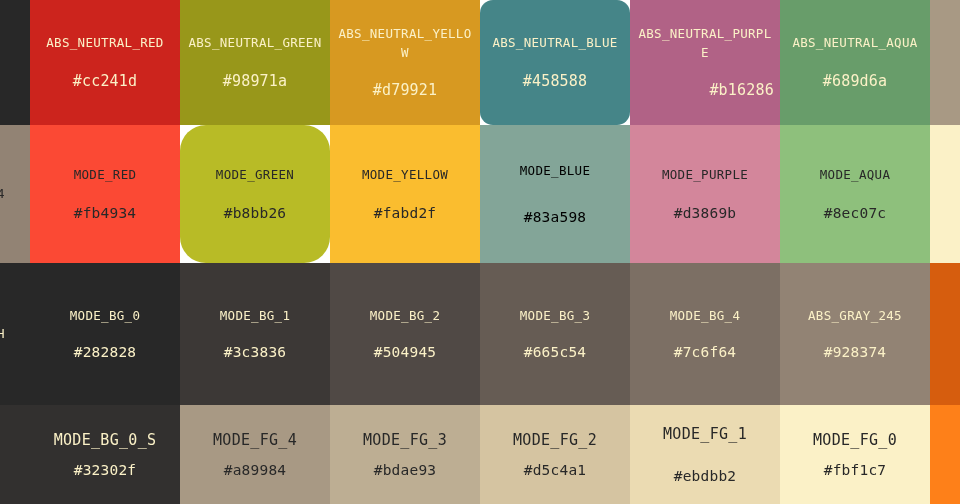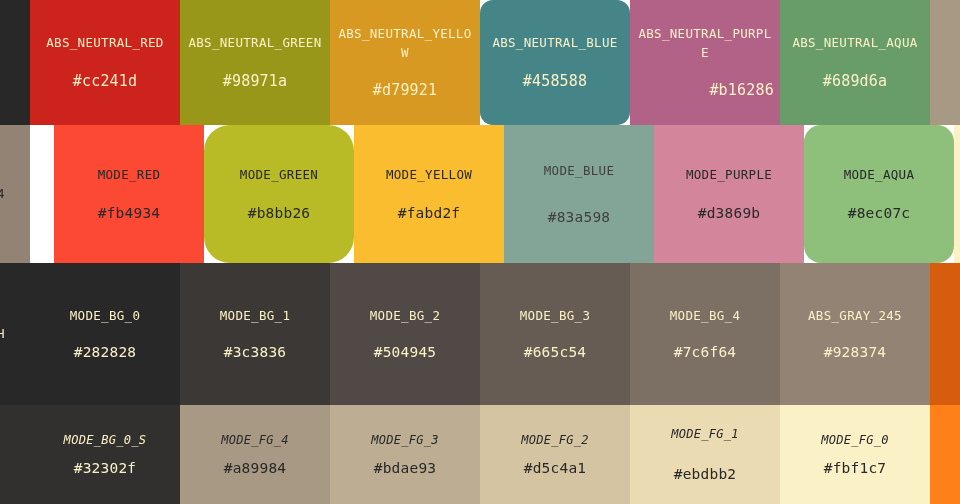--- a/index.html
+++ b/index.html
@@ -49,21 +49,21 @@
   .sw-hex {
     font-size:14.5px;
     line-height:1.4;
     margin-top:16px;
     letter-spacing:0.2px;
     font-family:"DejaVu Sans Mono", monospace;
   }
   .row-1 .sw-name { font-size:12.5px; }
   .row-1 .sw-hex { font-size:15px; margin-top:18px; }
   .row-2 .sw-hex { margin-top:18px; }
-  .row-4 .sw-name { font-size:12px;font-style:italic; }
+  .row-4 .sw-name { font-size:15px; }
   .row-4 .sw-hex { margin-top:8px; }
 </style>
 </head>
 <body>
 
 <div id="palette-grid">
     <div class="row row-1">
       <div class="swatch edge-left" style="background: rgb(40, 40, 40); color: rgb(235, 219, 178);">
         <div class="sw-name"></div>
       </div>
@@ -92,41 +92,41 @@
         <div class="sw-hex">#689d6a</div>
       </div>
       <div class="swatch edge-right" style="background: rgb(168, 153, 132); color: rgb(40, 40, 40);">
         <div class="sw-name"></div>
       </div>
     </div>
     <div class="row row-2">
       <div class="swatch edge-left" style="background: rgb(146, 131, 116); color: rgb(40, 40, 40);">
         <div class="sw-name">4</div>
       </div>
-      <div class="swatch" style="background: rgb(251, 73, 52); color: rgb(40, 40, 40); margin-left: 24px;">
+      <div class="swatch" style="background: rgb(251, 73, 52); color: rgb(40, 40, 40);">
         <div class="sw-name">MODE_RED</div>
         <div class="sw-hex">#fb4934</div>
       </div>
       <div class="swatch" style="background: rgb(184, 187, 38); color: rgb(40, 40, 40); border-radius: 26px;">
         <div class="sw-name">MODE_GREEN</div>
         <div class="sw-hex">#b8bb26</div>
       </div>
       <div class="swatch" style="background: rgb(250, 189, 47); color: rgb(40, 40, 40);">
         <div class="sw-name">MODE_YELLOW</div>
         <div class="sw-hex">#fabd2f</div>
       </div>
-      <div class="swatch" style="background: rgb(131, 165, 152); color: #404040; gap: 8px;">
+      <div class="swatch" style="background: rgb(131, 165, 152); color: #000000; gap: 8px;">
         <div class="sw-name">MODE_BLUE</div>
         <div class="sw-hex">#83a598</div>
       </div>
       <div class="swatch" style="background: rgb(211, 134, 155); color: rgb(40, 40, 40);">
         <div class="sw-name">MODE_PURPLE</div>
         <div class="sw-hex">#d3869b</div>
       </div>
-      <div class="swatch" style="background: rgb(142, 192, 124); color: rgb(40, 40, 40); border-radius: 17px;">
+      <div class="swatch" style="background: rgb(142, 192, 124); color: rgb(40, 40, 40);">
         <div class="sw-name">MODE_AQUA</div>
         <div class="sw-hex">#8ec07c</div>
       </div>
       <div class="swatch edge-right" style="background: rgb(251, 241, 199); color: rgb(40, 40, 40);">
         <div class="sw-name"></div>
       </div>
     </div>
     <div class="row row-3">
       <div class="swatch edge-left" style="background: rgb(40, 40, 40); color: rgb(251, 241, 199);">
         <div class="sw-name">H</div>

